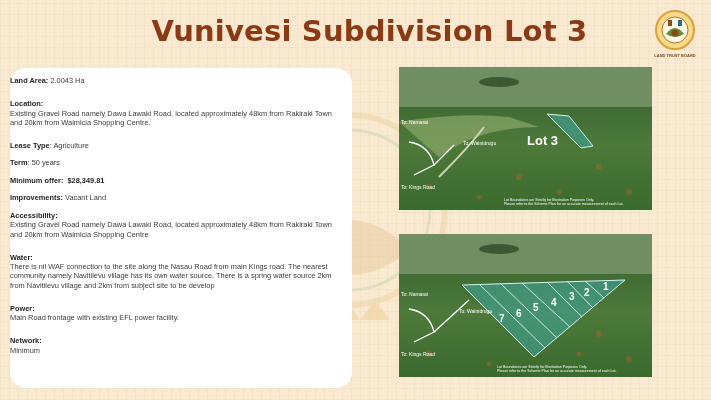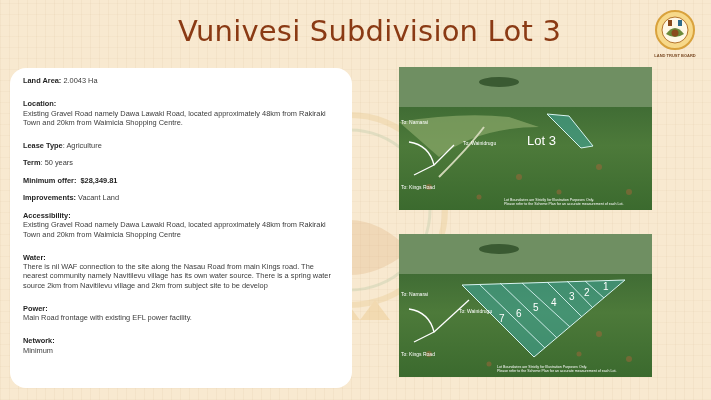--- a/index.html
+++ b/index.html
@@ -12,50 +12,50 @@
       repeating-linear-gradient(90deg, rgba(200,170,130,0.10) 0px, rgba(200,170,130,0.10) 1px, transparent 1px, transparent 9px),
       repeating-linear-gradient(0deg, rgba(200,170,130,0.08) 0px, rgba(200,170,130,0.08) 1px, transparent 1px, transparent 11px);
   }
   .watermark {
     position: absolute; left: 250px; top: 70px; width: 200px; height: 280px;
     opacity: 0.35; pointer-events: none;
   }
   .title {
     position: absolute; left: 0; top: 14px; width: 711px;
     text-align: center; color: #8a3a14;
-    font-family: "DejaVu Sans", sans-serif; font-weight: normal;
+    font-family: "DejaVu Sans", sans-serif; font-weight: bold;
     font-size: 29px; letter-spacing: 0.2px; padding-left: 28px;
   }
   .logo {
     position: absolute; left: 652px; top: 8px; width: 46px; height: 58px;
   }
   .logo-caption {
     position: absolute; left: 0; top: 45px; width: 46px; text-align: center;
     font-size: 4px; font-weight: bold; color: #7a4a24;
   }
   .card {
     position: absolute; left: 10px; top: 68px; width: 342px; height: 320px;
     background: #ffffff; border-radius: 16px;
-    padding: 8px 12px 0 13px;
+    padding: 8px 12px 0 0;
     font-size: 7.4px; color: #3b3b3b; line-height: 1.25;
   }
   .field { margin-bottom: 8px; }
   .field b { color: #1f1f1f; }
   .gap-lg { margin-bottom: 14px; }
   .label-block { font-weight: bold; color: #1f1f1f; display: block; margin-top: 9px; }
   .photo {
     position: absolute; left: 399px; width: 253px; height: 143px; overflow: hidden;
     background: linear-gradient(180deg, #5a7c4c 0%, #3f6b34 25%, #4d7a3a 55%, #3b6a2e 100%);
   }
   .photo svg { position: absolute; left: 0; top: 0; }
   .photo .plabel {
     position: absolute; color: #fff; font-size: 5px; line-height: 1.1;
   }
   .photo .lotbig {
-    position: absolute; color: #fff; font-weight: normal; font-size: 13px; text-align: right;
+    position: absolute; color: #fff; font-weight: bold; font-size: 13px; text-align: right;
   }
   .photo .caption {
     position: absolute; left: 105px; bottom: 3px; color: #fff; font-size: 3.6px; line-height: 1.3;
   }
 </style>
 </head>
 <body>
 
 <svg class="watermark" viewBox="0 0 200 280">
   <circle cx="100" cy="140" r="95" fill="none" stroke="#e8c98e" stroke-width="6"></circle>

